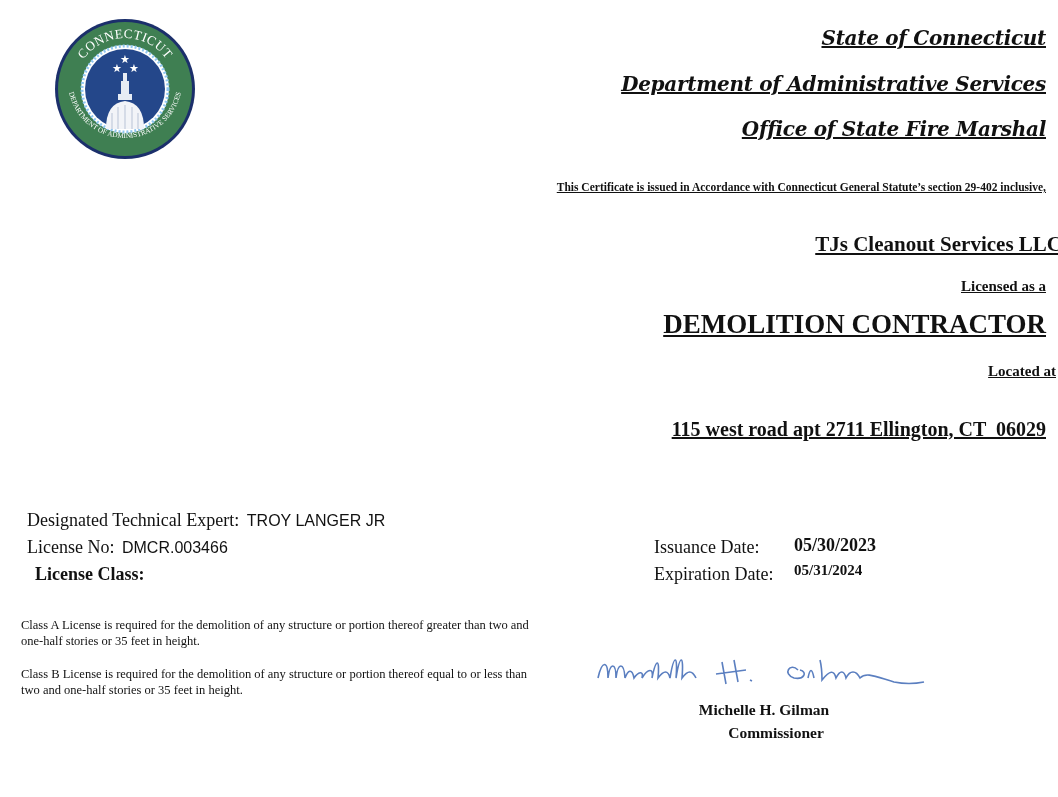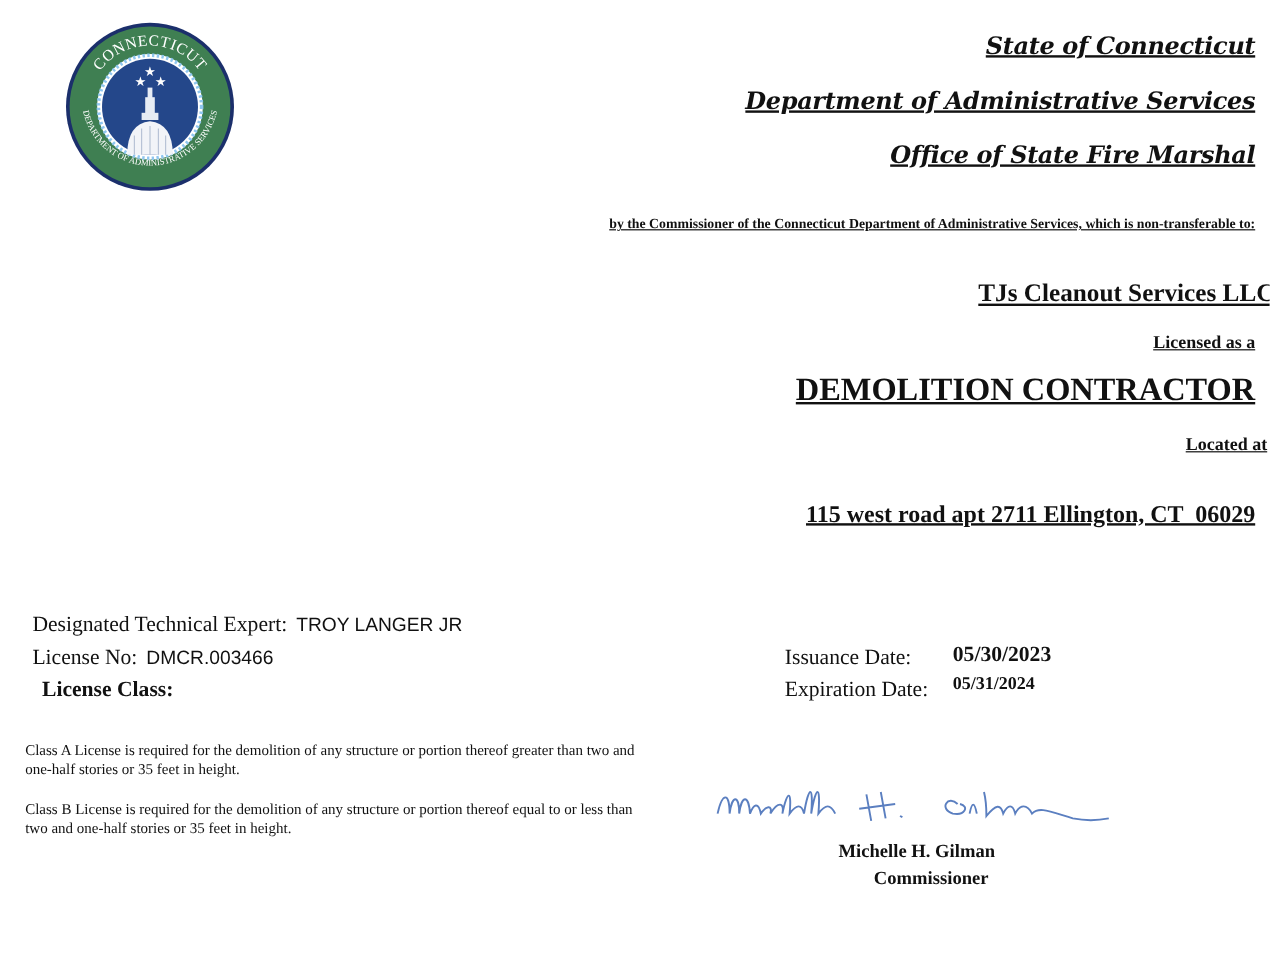--- a/index.html
+++ b/index.html
@@ -45,21 +45,21 @@
       <textPath href="#botArc" startOffset="50%" text-anchor="middle">DEPARTMENT OF ADMINISTRATIVE SERVICES</textPath>
     </text>
   </svg>
 </div>
 
 <div class="abs center hdr" style="top:26px;">State of Connecticut</div>
 <div class="abs center hdr" style="top:72px;">Department of Administrative Services</div>
 <div class="abs center hdr" style="top:117px;">Office of State Fire Marshal</div>
 
 <div class="abs center intro" style="top:179px;">
-  <div>by the Commissioner of the Connecticut Department of Administrative Services, which is non-transferable to:</div>
+  <div>This Certificate is issued in Accordance with Connecticut General Statute’s section 29-402 inclusive,</div>
 </div>
 
 <div class="abs center bold" style="top:232px; font-size:21px;padding-left:16px;">TJs Cleanout Services LLC</div>
 <div class="abs center bold" style="top:278px; font-size:15px;">Licensed as a</div>
 <div class="abs center bold" style="top:309px; font-size:27px;">DEMOLITION CONTRACTOR</div>
 <div class="abs center bold" style="top:363px; font-size:15px;padding-left:10px;">Located at</div>
 <div class="abs center bold" style="top:418px; font-size:20px; white-space:pre;">115 west road apt 2711 Ellington, CT  06029</div>
 
 <div class="abs field" style="left:27px; top:510px;">
   <span>Designated Technical Expert:</span>

